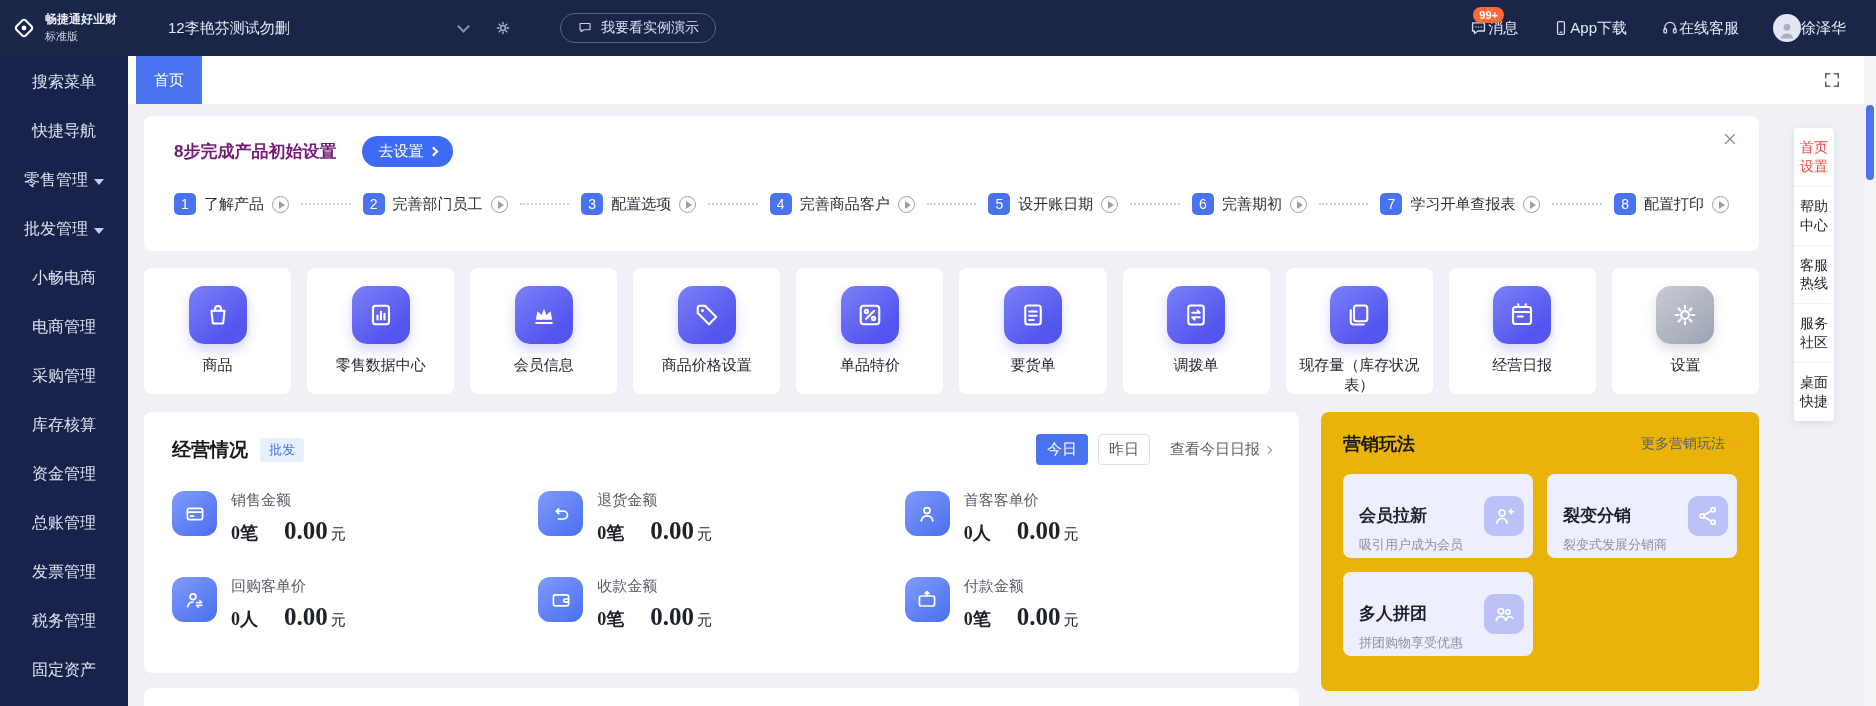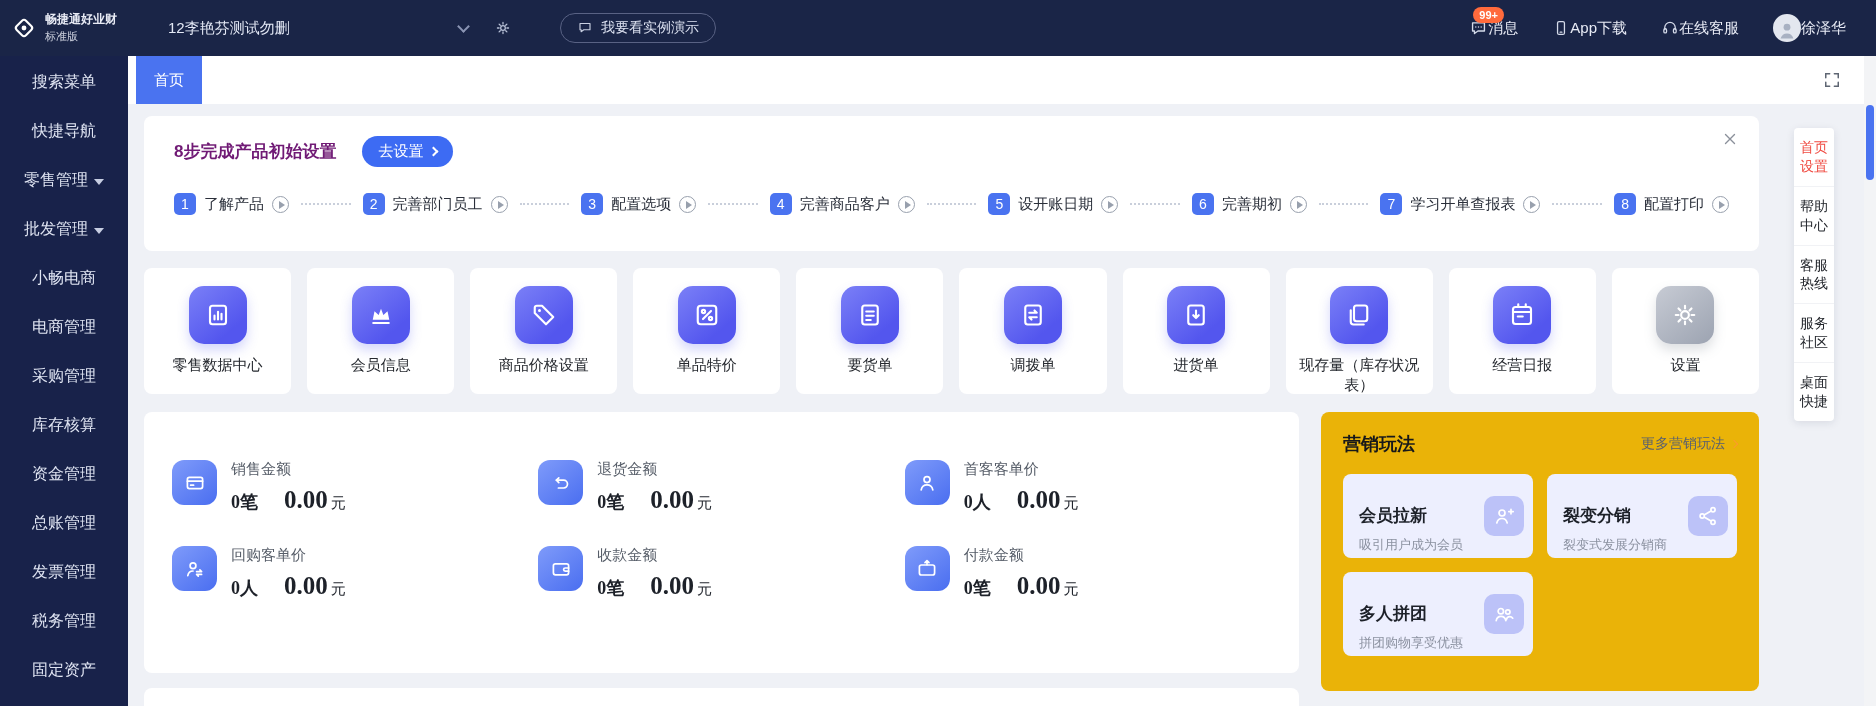--- a/index.html
+++ b/index.html
@@ -296,20 +296,29 @@
             <span class="step-num">8</span>
             <span class="step-label">配置打印</span>
             <span class="play"></span>
           </span>
       </div>
     </div>
 
     <div class="shortcut-row">
       <div class="sc-card">
         <span class="sc-icon">
+          <svg width="30" height="30" viewBox="0 0 24 24" fill="none" stroke="#fff" stroke-width="1.7" stroke-linejoin="round" stroke-linecap="round">
+              <path d="M6.8 8.6h10.4l-1.1 10.2H7.9z"></path>
+              <path d="M9.6 8.6V7.2a2.4 2.4 0 0 1 4.8 0v1.4"></path>
+            </svg>
+        </span>
+        <span class="sc-label">商品</span>
+      </div>
+      <div class="sc-card">
+        <span class="sc-icon">
           <svg width="30" height="30" viewBox="0 0 24 24" fill="none" stroke="#fff" stroke-width="1.7" stroke-linecap="round">
               <rect x="5.6" y="4.6" width="12.8" height="14.8" rx="2"></rect>
               <path d="M9.2 15.6v-3.2M12 15.6V9.4M14.8 15.6v-4.6"></path>
             </svg>
         </span>
         <span class="sc-label">零售数据中心</span>
       </div>
       <div class="sc-card">
         <span class="sc-icon">
           <svg width="30" height="30" viewBox="0 0 24 24" stroke="#fff" stroke-width="1.7" stroke-linecap="round">
@@ -352,29 +361,20 @@
         <span class="sc-icon">
           <svg width="30" height="30" viewBox="0 0 24 24" fill="none" stroke="#fff" stroke-width="1.7" stroke-linecap="round" stroke-linejoin="round">
               <rect x="5.8" y="4.4" width="12.4" height="15.2" rx="2"></rect>
               <path d="M9 10.2h6l-1.8-1.8M15 13.8H9l1.8 1.8"></path>
             </svg>
         </span>
         <span class="sc-label">调拨单</span>
       </div>
       <div class="sc-card">
         <span class="sc-icon">
-          <svg width="30" height="30" viewBox="0 0 24 24" fill="none" stroke="#fff" stroke-width="1.7" stroke-linecap="round" stroke-linejoin="round">
-              <rect x="5.8" y="4.4" width="12.4" height="15.2" rx="2"></rect>
-              <path d="M12 8.4v6m0 0-2.2-2.2M12 14.4l2.2-2.2"></path>
-            </svg>
-        </span>
-        <span class="sc-label">进货单</span>
-      </div>
-      <div class="sc-card">
-        <span class="sc-icon">
           <svg width="30" height="30" viewBox="0 0 24 24" fill="none" stroke="#fff" stroke-width="1.7" stroke-linecap="round">
               <rect x="8" y="4.4" width="10.6" height="12.6" rx="2"></rect>
               <path d="M5.4 8.2v9.2c0 1.2 1 2.2 2.2 2.2h8.2"></path>
             </svg>
         </span>
         <span class="sc-label">现存量（库存状况表）</span>
       </div>
       <div class="sc-card">
         <span class="sc-icon">
           <svg width="30" height="30" viewBox="0 0 24 24" fill="none" stroke="#fff" stroke-width="1.7" stroke-linecap="round">
@@ -391,20 +391,32 @@
               <path d="M12 4.6v2.2M12 17.2v2.2M4.6 12h2.2M17.2 12h2.2M6.8 6.8l1.6 1.6M15.6 15.6l1.6 1.6M17.2 6.8l-1.6 1.6M8.4 15.6l-1.6 1.6"></path>
             </svg>
         </span>
         <span class="sc-label">设置</span>
       </div>
     </div>
 
     <div class="biz-row">
       <div class="left-col">
         <div class="biz-card">
+          <div class="biz-head">
+            <span class="biz-title">经营情况</span>
+            <span class="biz-badge">批发</span>
+            <span class="head-right">
+              <span class="btn-day btn-today">今日</span>
+              <span class="btn-day btn-yest">昨日</span>
+              <span class="report-link">
+                <span>查看今日日报</span>
+                <span class="chev-sm"></span>
+              </span>
+            </span>
+          </div>
           <div class="metrics">
             <div class="metric">
               <span class="m-icon">
                 <svg width="24" height="24" viewBox="0 0 24 24" fill="none" stroke="#fff" stroke-width="1.7" stroke-linecap="round">
                     <rect x="4.4" y="6.4" width="15.2" height="11.2" rx="2"></rect>
                     <path d="M4.4 10.2h15.2M7.6 14.2h3"></path>
                   </svg>
               </span>
               <span>
                 <div class="m-label">销售金额</div>

